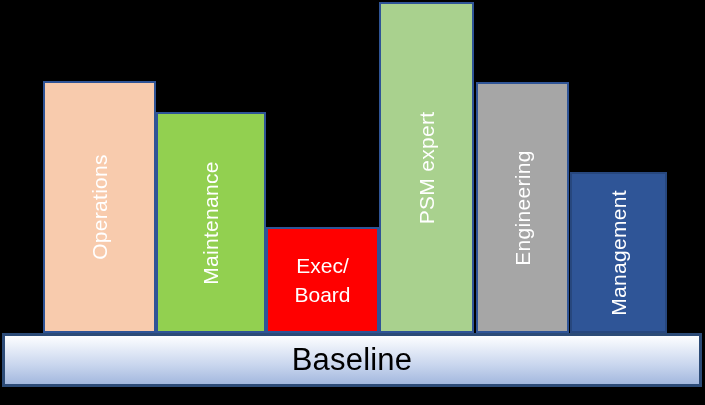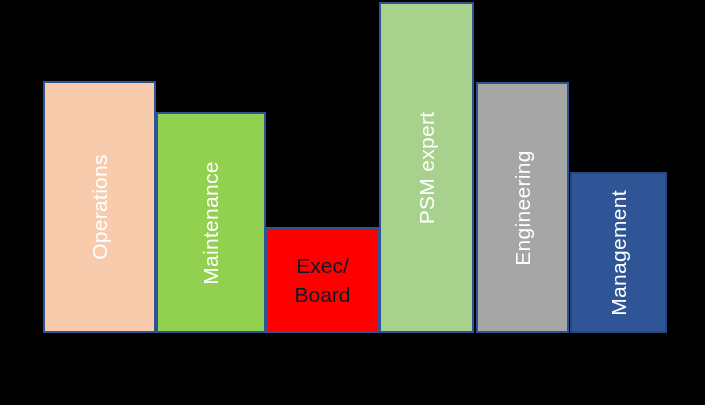--- a/index.html
+++ b/index.html
@@ -57,31 +57,34 @@
 <div id="stage" style="width: 705px; height: 405px; background: rgb(0, 0, 0);">
 
   <div class="bar" style="left: 43px; top: 81px; width: 113px; height: 252px; background: rgb(248, 203, 173); border-color: rgb(47, 84, 150); color: rgb(255, 255, 255);">
     <span class="vlabel">Operations</span>
   </div>
 
   <div class="bar" style="left: 156px; top: 112px; width: 110px; height: 221px; background: rgb(146, 208, 80); border-color: rgb(47, 84, 150); color: rgb(255, 255, 255);">
     <span class="vlabel">Maintenance</span>
   </div>
 
-  <div class="bar horizontal" style="left: 266px; top: 227px; width: 113px; height: 106px; background: rgb(255, 0, 0); border-color: rgb(47, 84, 150); color: #0f172a;">
+  <div class="bar horizontal" style="left: 266px; top: 227px; width: 113px; height: 106px; background: rgb(255, 0, 0); border-color: rgb(47, 84, 150); color: #ffffff;">
     <span class="hlabel">Exec/
 Board</span>
   </div>
 
   <div class="bar" style="left: 379px; top: 2px; width: 95px; height: 331px; background: rgb(169, 209, 142); border-color: rgb(47, 84, 150); color: rgb(255, 255, 255);">
     <span class="vlabel">PSM expert</span>
   </div>
 
   <div class="bar" style="left: 476px; top: 82px; width: 93px; height: 251px; background: rgb(166, 166, 166); border-color: rgb(47, 84, 150); color: rgb(255, 255, 255);">
     <span class="vlabel">Engineering</span>
   </div>
 
   <div class="bar" style="left: 570px; top: 172px; width: 97px; height: 161px; background: rgb(47, 85, 151); border-color: rgb(39, 71, 126); color: rgb(255, 255, 255);">
     <span class="vlabel">Management</span>
   </div>
 
+  <div id="baseline" style="left: 2px; top: 333px; width: 700px; height: 54px; border-color: rgb(44, 75, 119); color: rgb(0, 0, 0); background: linear-gradient(rgb(253, 254, 255) 0%, rgb(201, 214, 238) 60%, rgb(163, 184, 222) 100%);">
+    <span class="blabel">Baseline</span>
+  </div>
 
 </div>
 
 </body></html>

